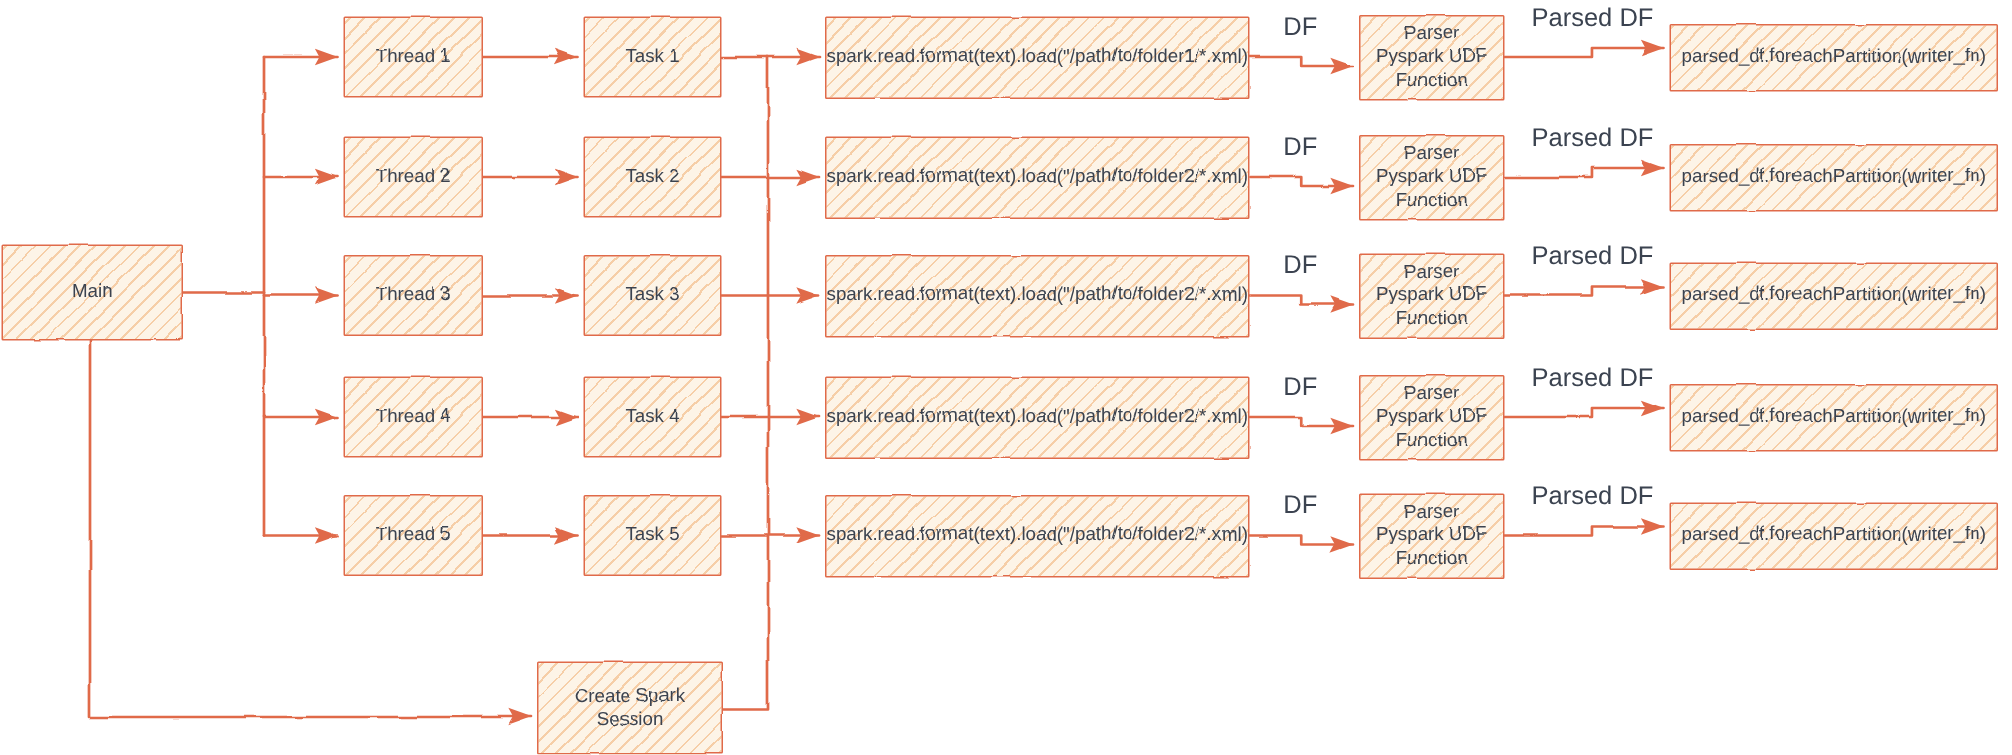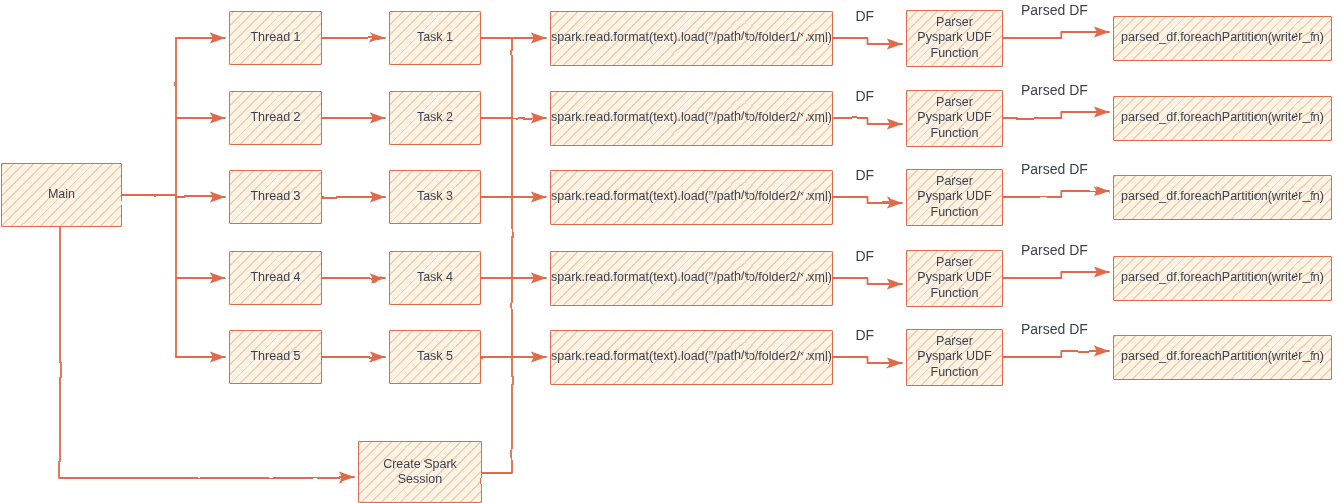--- a/index.html
+++ b/index.html
@@ -19,21 +19,21 @@
     background-image:repeating-linear-gradient(
       -45deg,
       rgba(240,175,115,.55) 0px,
       rgba(240,175,115,.55) 1.3px,
       rgba(255,255,255,0) 1.3px,
       rgba(255,255,255,0) 7px);
     border-radius:1px;
   }
   .node span{padding:0 6px;display:block;}
   .edge-label{
-    position:absolute;font-size:14px;color:#3b4350;
+    position:absolute;font-size:17px;color:#3b4350;
     white-space:nowrap;
   }
   .sketch{filter:url(#rough);}
 </style>
 </head>
 <body>
 
 <svg id="canvas" viewBox="0 0 1341 503" xmlns="http://www.w3.org/2000/svg">
   <defs>
     <filter id="rough" x="-5%" y="-20%" width="110%" height="140%">

